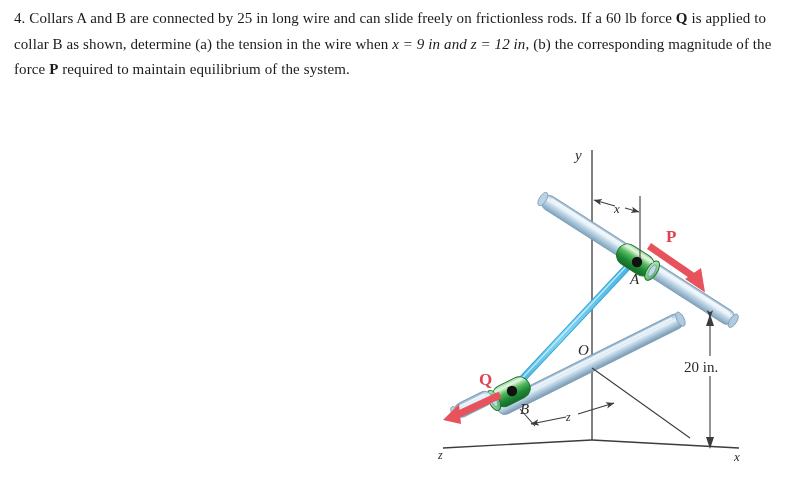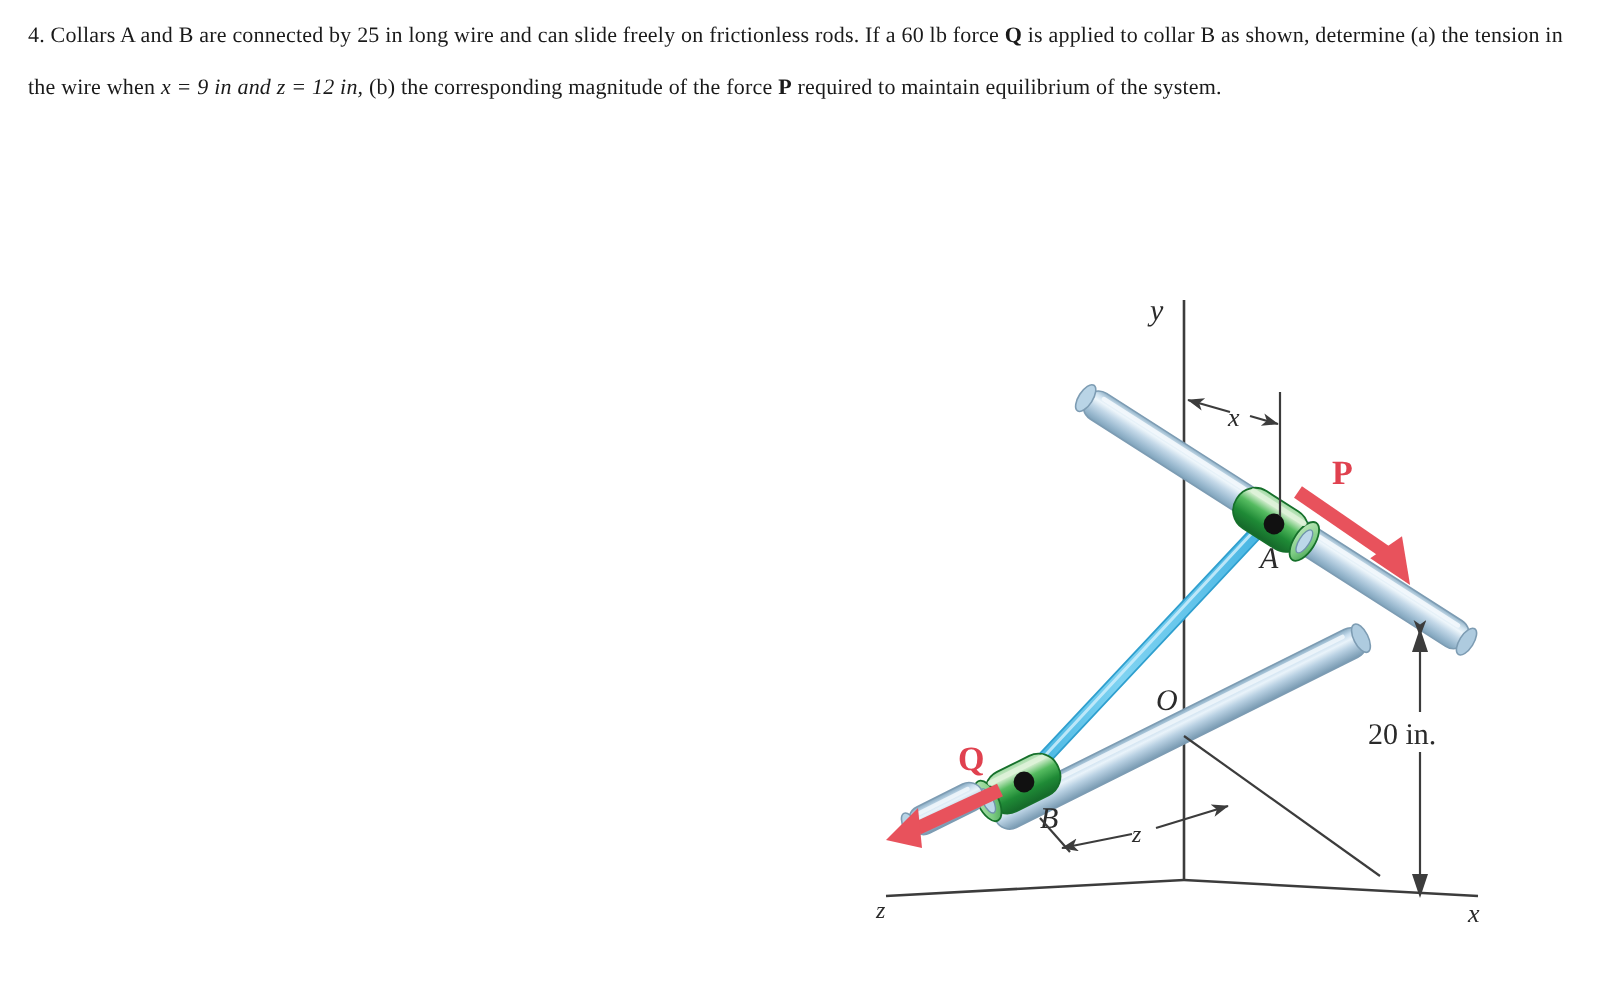--- a/index.html
+++ b/index.html
@@ -13,21 +13,21 @@
     height: 503px;
     background: #ffffff;
     overflow: hidden;
     font-family: "Liberation Serif", "DejaVu Serif", serif;
   }
   #problem-text {
     position: absolute;
     left: 14px;
     top: 6px;
     width: 772px;
-    font-size: 11px;
+    font-size: 15px;
     line-height: 25.5px;
     color: #1a1a1a;
     text-align: left;
     letter-spacing: 0.1px;
   }
   #problem-text .bold {
     font-weight: bold;
   }
   #problem-text .ital {
     font-style: italic;

